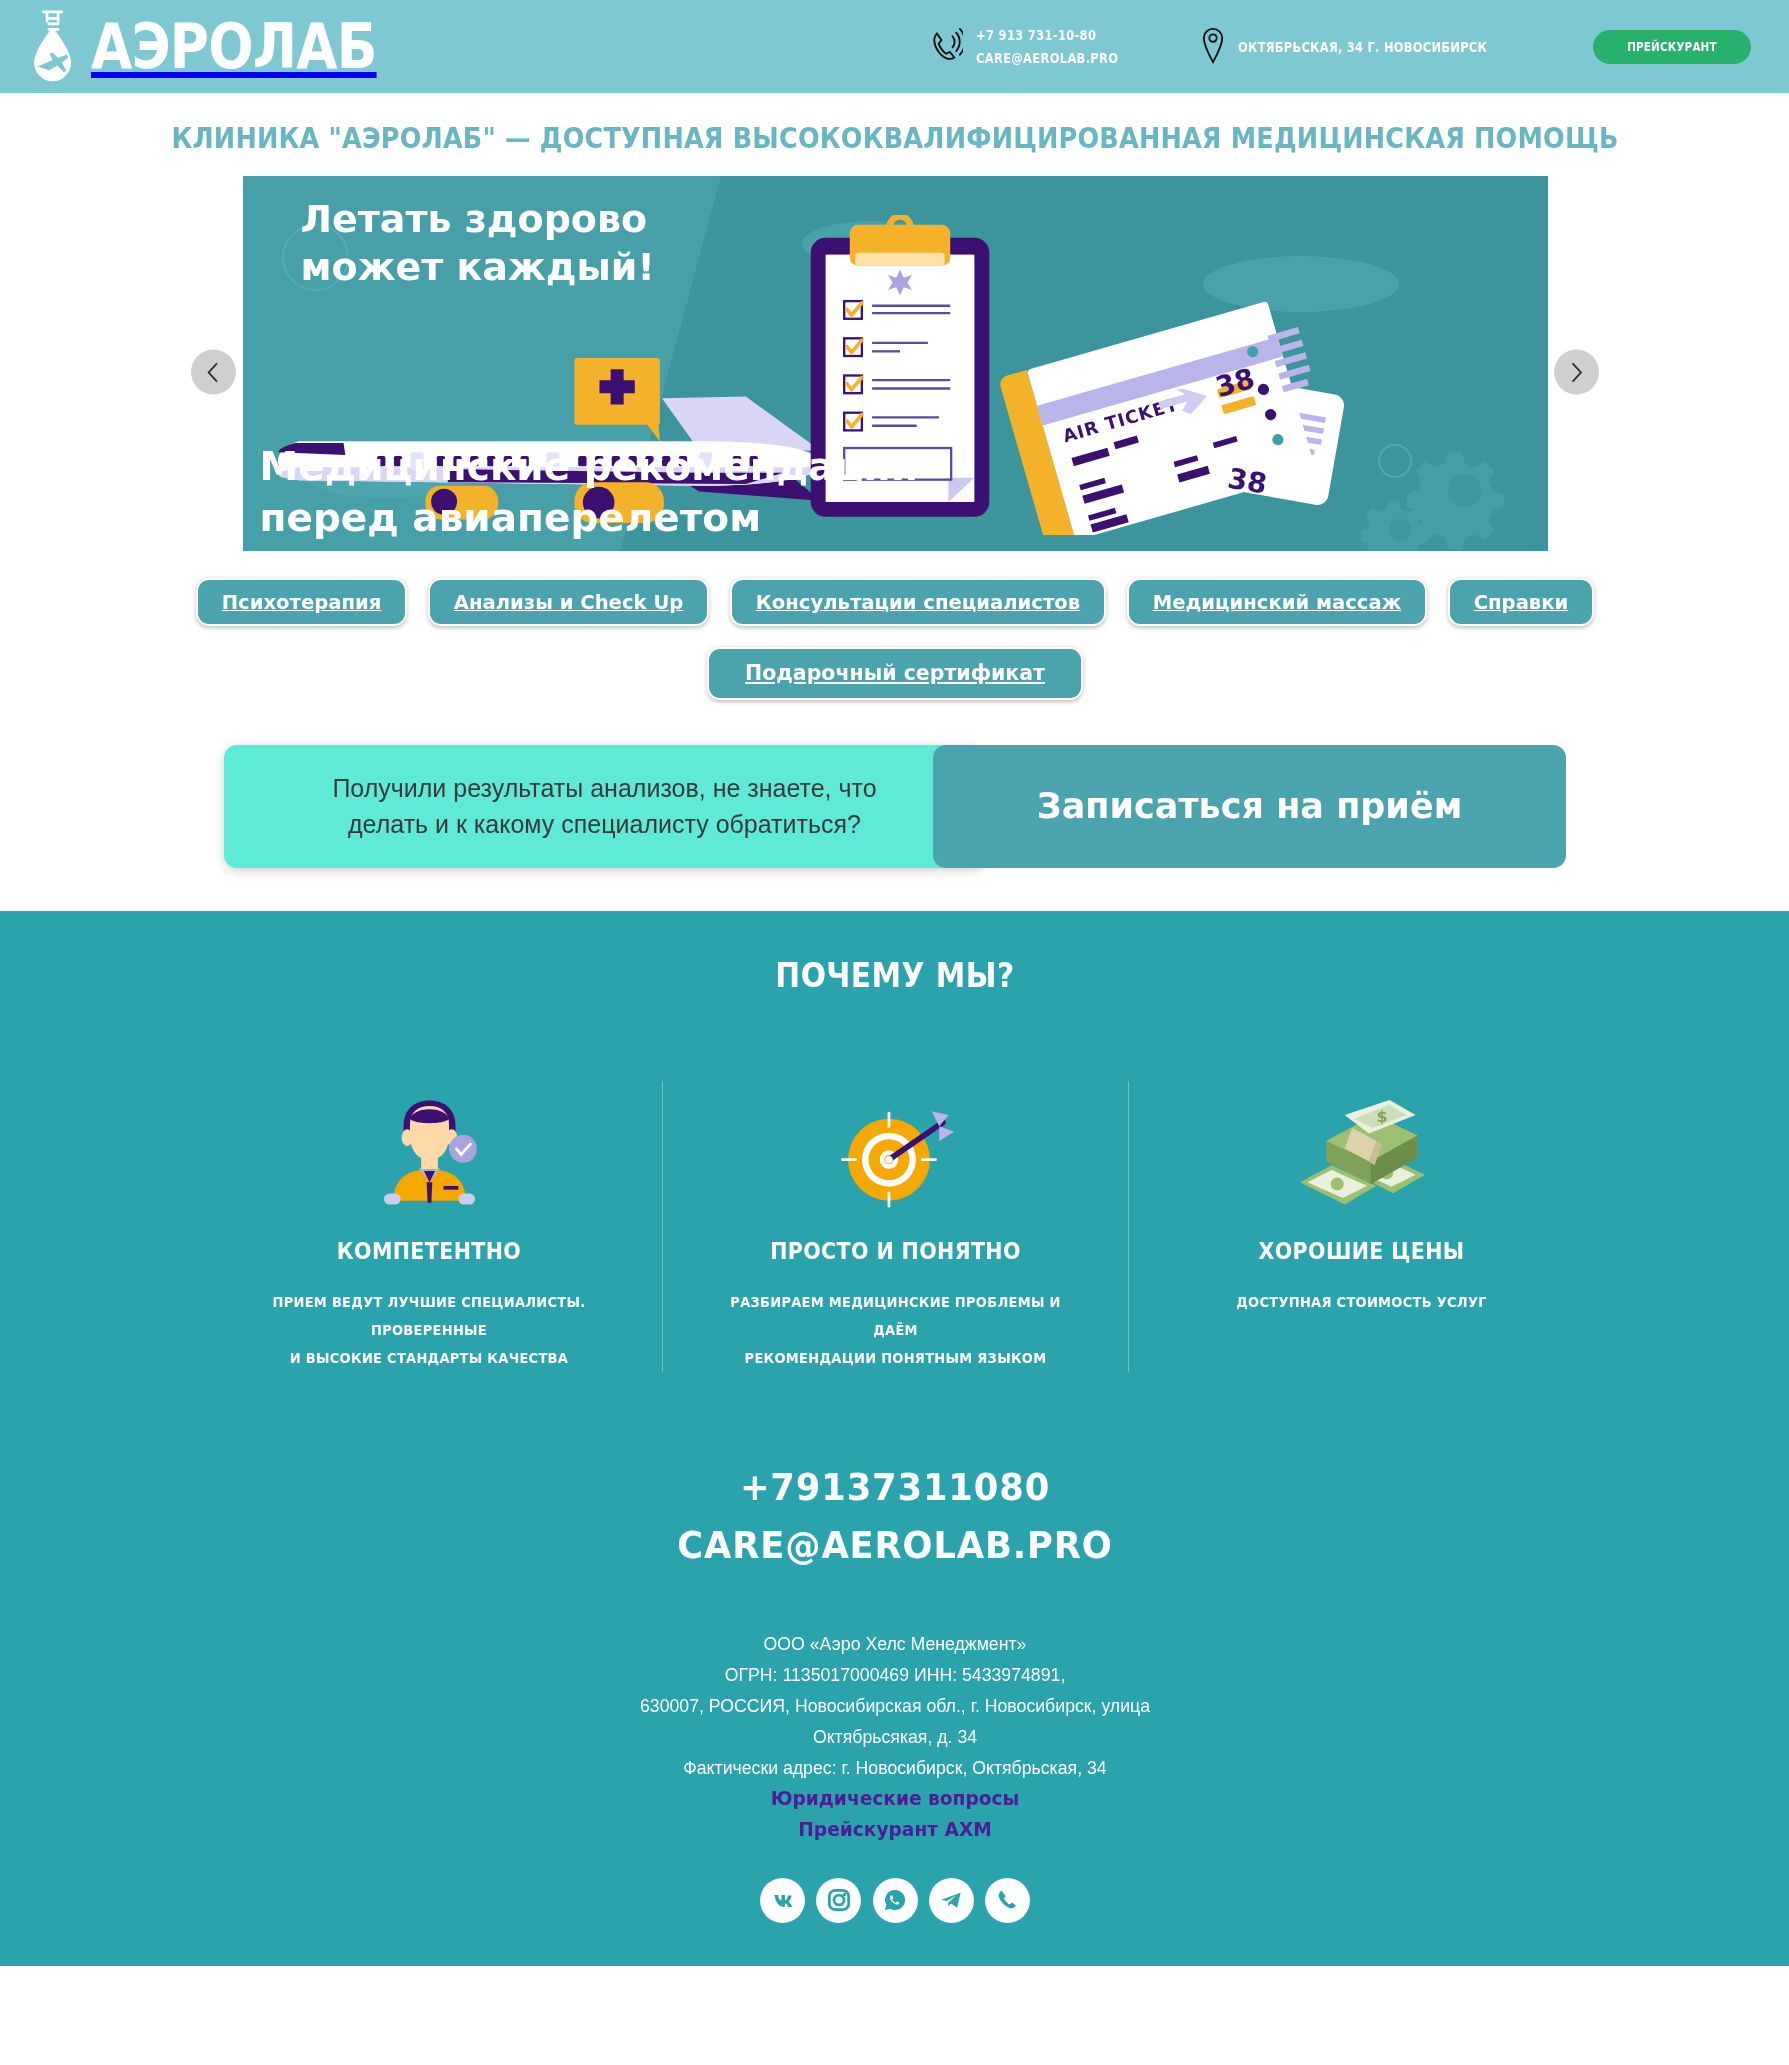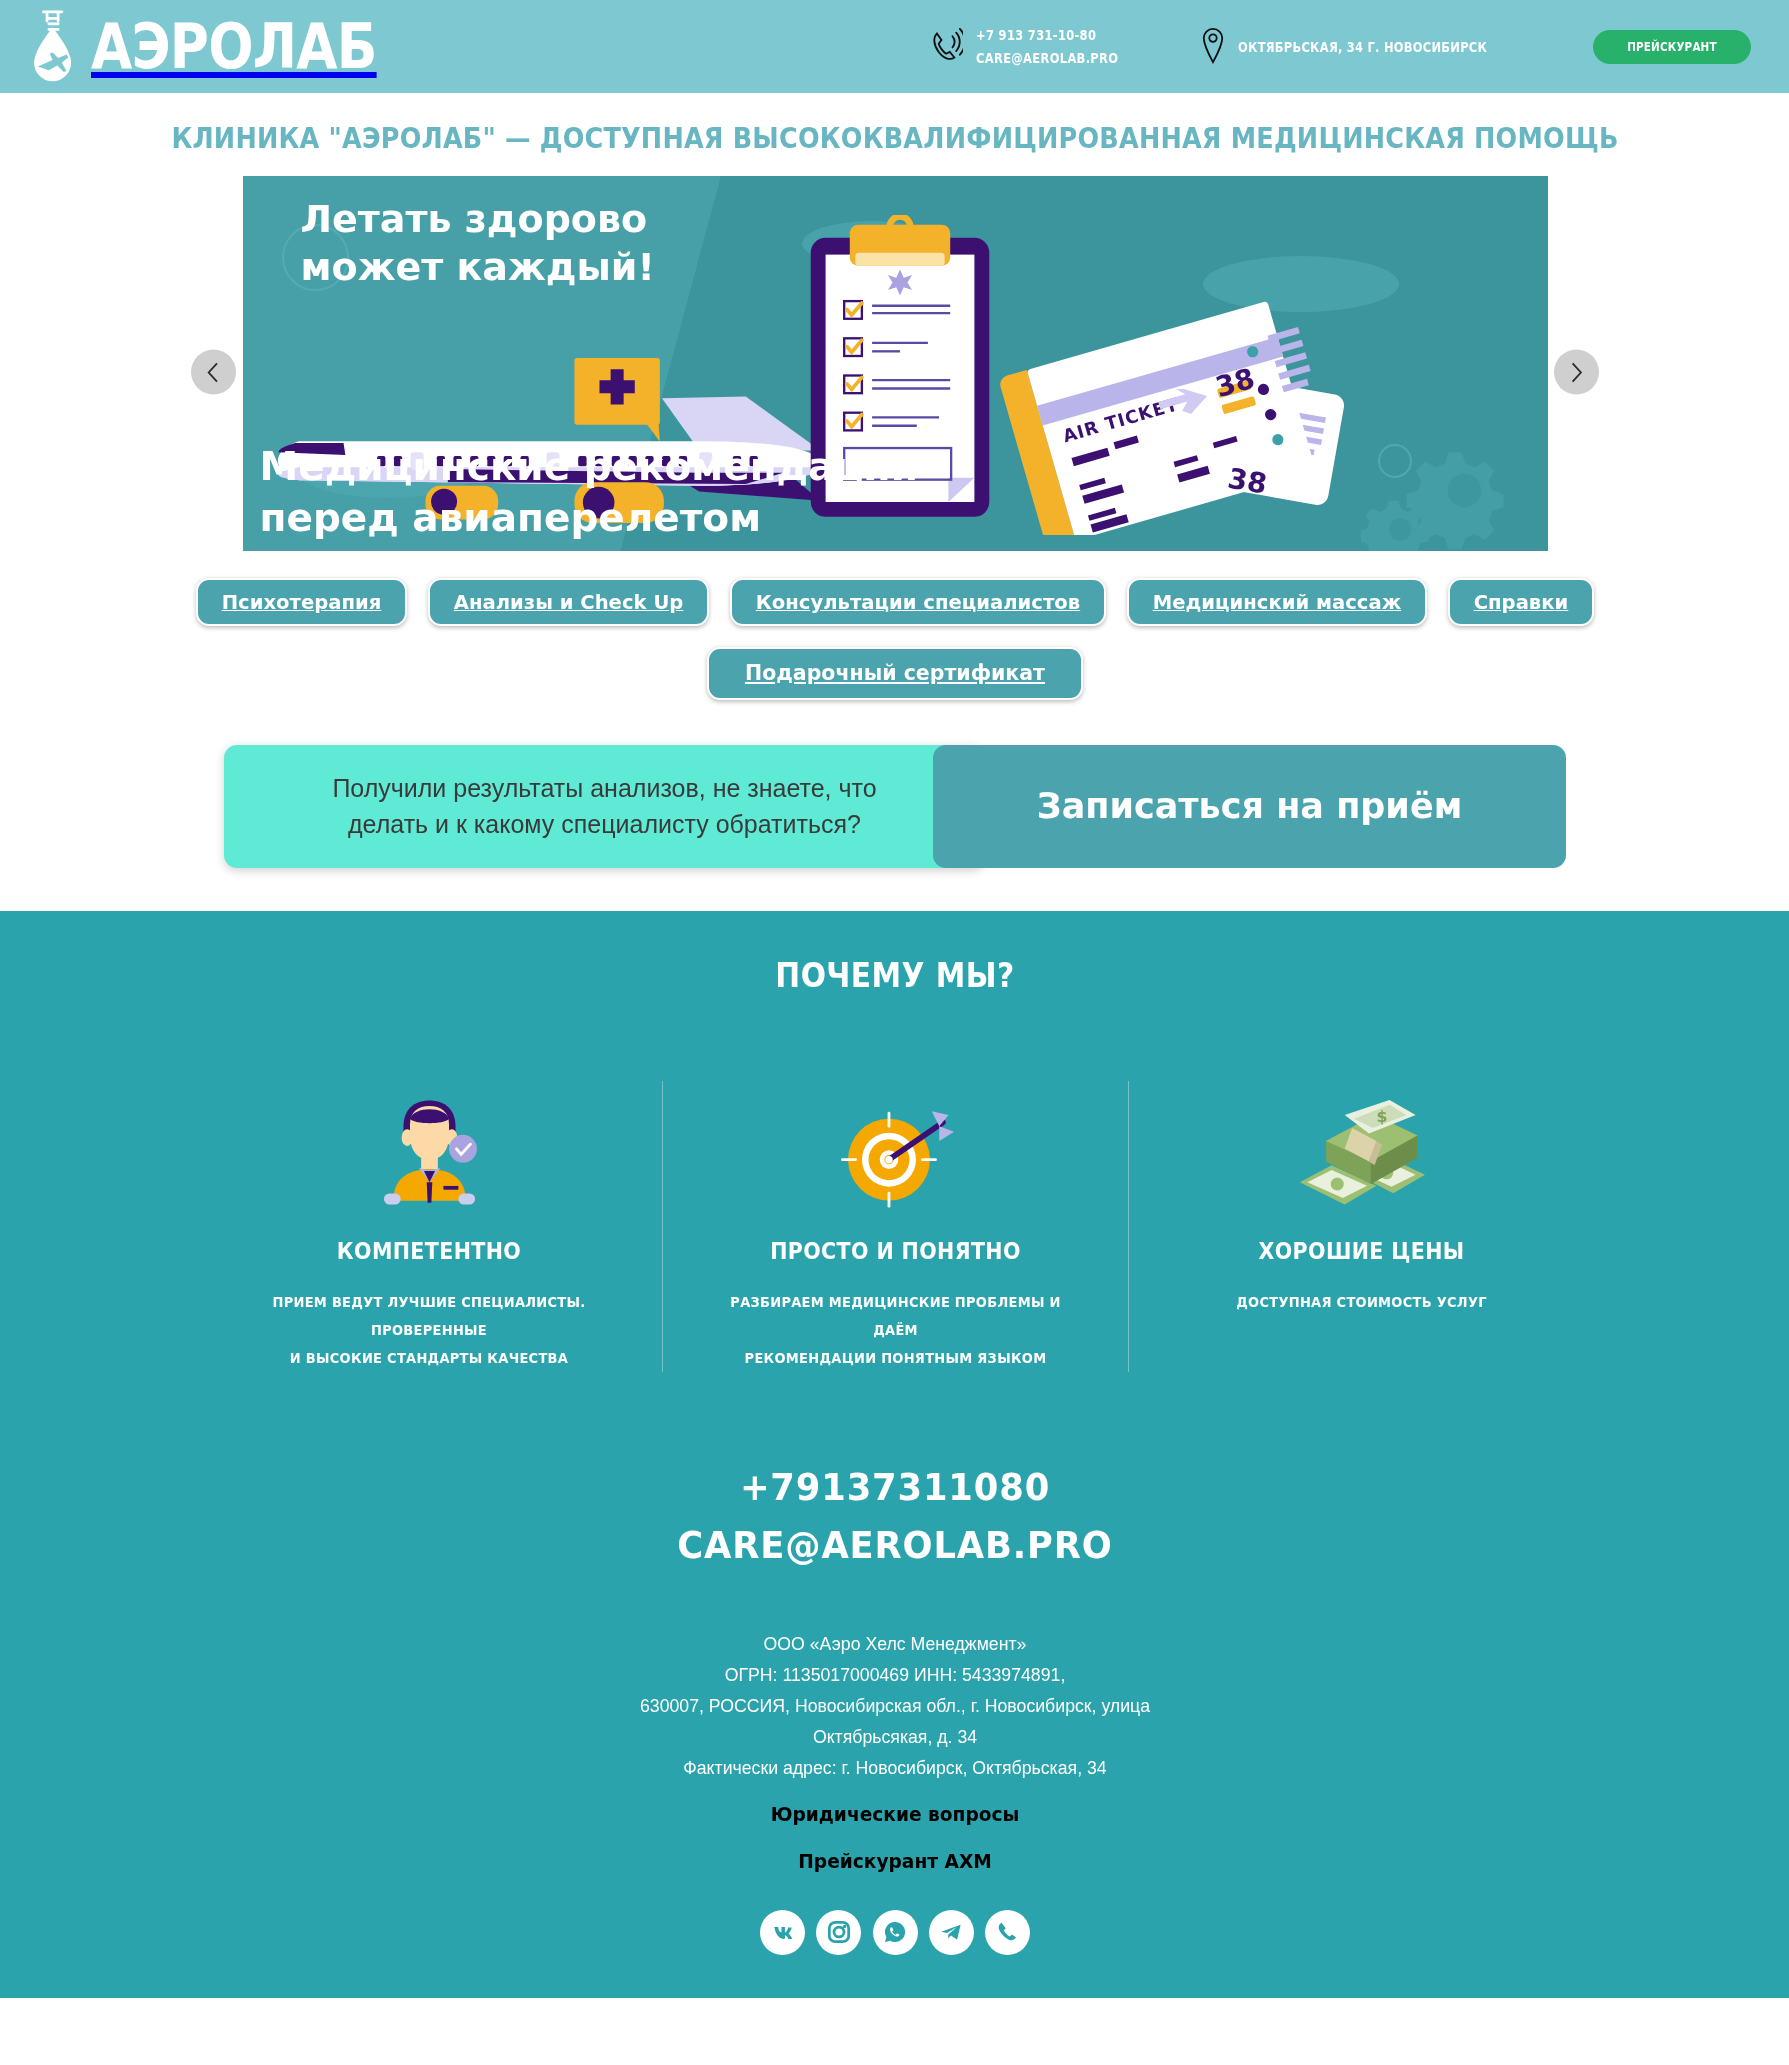--- a/index.html
+++ b/index.html
@@ -219,23 +219,23 @@
     transform:scaleX(.93);
   }
   .legal{
     text-align:center;padding:54px 0 0;
     color:#ffffff;
     font-family:"Liberation Sans", sans-serif;
     font-size:17.7px;line-height:1.75;
     font-weight:300;
   }
   .legal .lnk{
-    display:block;color:#000000;text-decoration:none;
+    display:block;color:#4c1d95;text-decoration:none;
     font-family:"DejaVu Sans", sans-serif;font-weight:bold;
-    font-size:18.6px;line-height:1.65;cursor:pointer;margin-top:16px;
+    font-size:18.6px;line-height:1.65;cursor:pointer;
   }
   .socials{
     display:flex;justify-content:center;gap:11.2px;
     padding:32px 0 43px;
   }
   .soc{
     width:45px;height:45px;border-radius:50%;
     background:#ffffff;
     display:flex;align-items:center;justify-content:center;
     cursor:pointer;flex:none;

